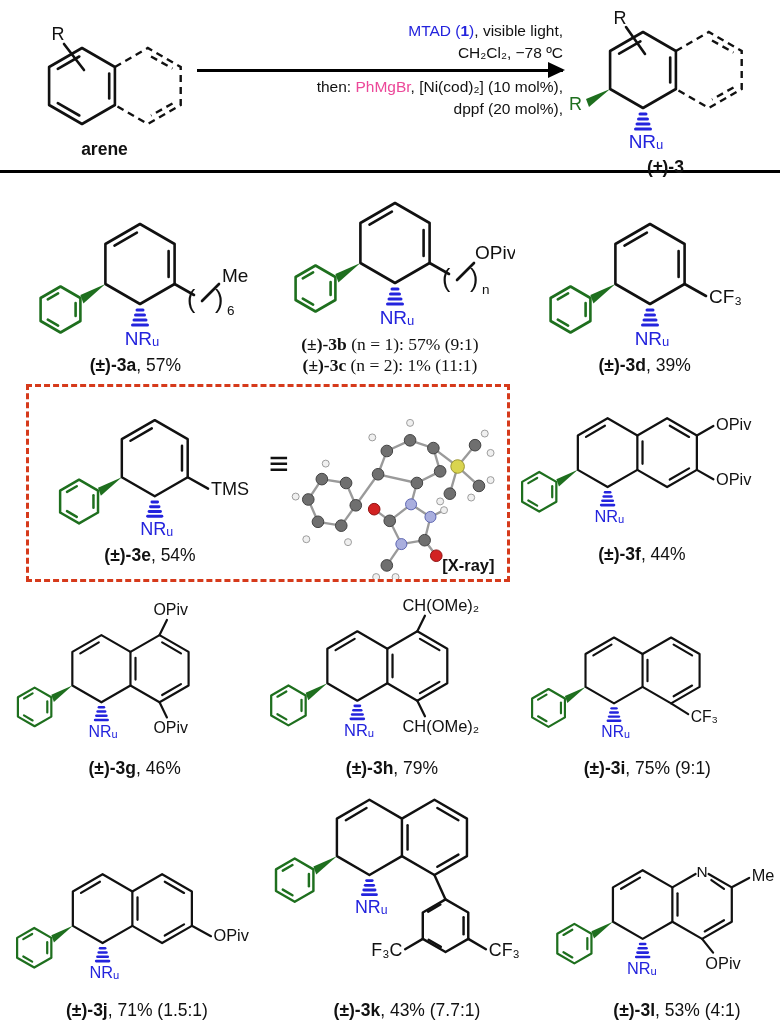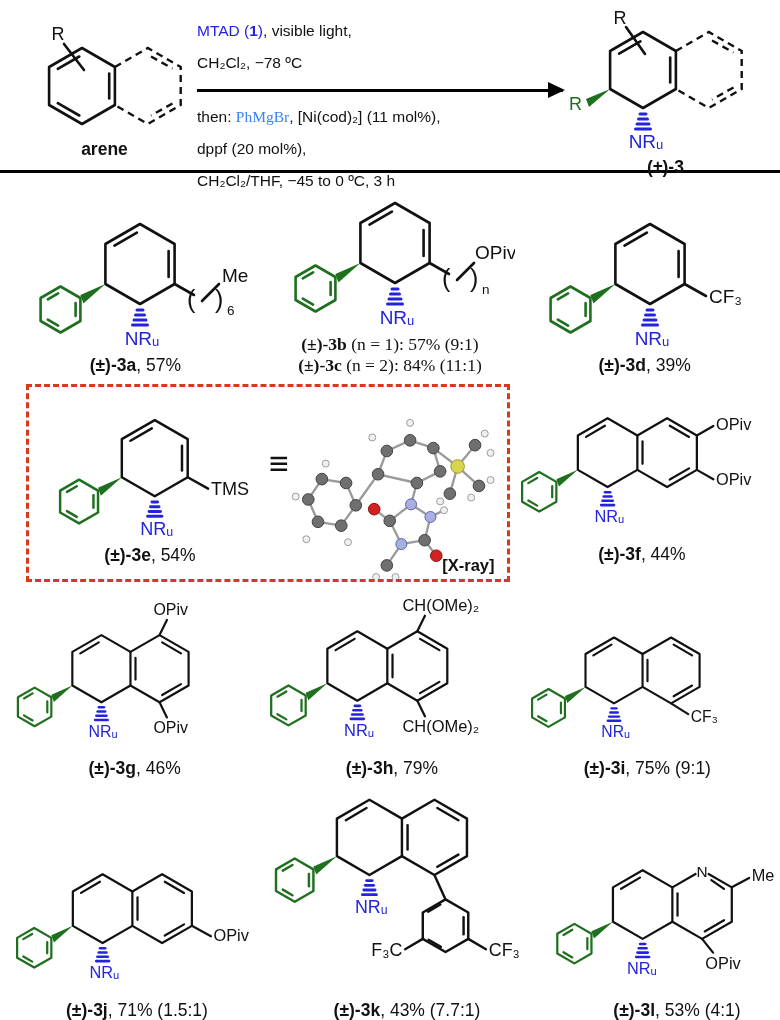--- a/index.html
+++ b/index.html
@@ -11,24 +11,24 @@
   .atext{font-size:19px;}
   .stext{font-size:18px;}
   .sub{font-size:13.5px;}
   .paren{font-size:25px;}
   .tb{fill:#2323dd;}
   .tg{fill:#1e6f1e;}
   
   .scheme{display:flex;align-items:flex-start;justify-content:space-between;
           padding:10px 12px 2px 12px;border-bottom:3px solid #000;height:158px;}
   .rcol{display:flex;flex-direction:column;align-items:center;}
-  .cond{width:408px;margin-top:10px;display:flex;flex-direction:column;align-items:flex-start;gap:10px;}
+  .cond{width:408px;margin-top:10px;display:flex;flex-direction:column;align-items:flex-end;}
   .cline{font-size:15.5px;line-height:1.42;text-align:center;white-space:nowrap;}
   .blue{color:#2323dd;}
-  .green{color:#3b82f6;font-family:Liberation Serif, serif;}
+  .green{color:#ec4899;}
   .b{font-weight:bold;}
   .arrow{position:relative;height:3px;background:#000;width:100%;margin:5px 0 4px 0;}
   .arrow:after{content:"";position:absolute;right:-2px;top:-7px;width:0;height:0;
                border-left:17px solid #000;border-top:8px solid transparent;border-bottom:8px solid transparent;}
   .cap{font-size:17.5px;text-align:center;margin-top:1px;white-space:nowrap;}
   .cap b{font-weight:bold;}
   .capline{display:block;font-family:Liberation Serif, serif;}
   
   .row{display:flex;justify-content:space-around;align-items:flex-end;padding:0 8px;}
   .cell{display:flex;flex-direction:column;align-items:center;}
@@ -78,23 +78,22 @@
         </g>
         <text class="stext" x="46" y="16" text-anchor="middle">R</text>
       </svg>
       <div class="cap"><b>arene</b></div>
     </div>
 
     <div class="cond">
       <div class="cline"><span class="blue">MTAD (</span><span class="blue b">1</span><span class="blue">)</span><span>, visible light,</span></div>
       <div class="cline">CH₂Cl₂, −78 ºC</div>
       <div class="arrow"></div>
-      <div class="cline"><span>then: </span><span class="green">PhMgBr</span><span>, [Ni(cod)₂] (11 mol%),</span></div>
+      <div class="cline"><span>then: </span><span class="green">PhMgBr</span><span>, [Ni(cod)₂] (10 mol%),</span></div>
       <div class="cline">dppf (20 mol%),</div>
-      <div class="cline">CH₂Cl₂/THF, −45 to 0 ºC, 3 h</div>
     </div>
 
     <div class="rcol">
       <svg width="205" height="146" viewBox="0 0 205 146">
         <g>
           <path class="bond" d="M80,22 L112.9,41 L112.9,79 L80,98 L47.1,79 L47.1,41 Z"></path>
           <line class="bond" x1="56.1" y1="43.6" x2="77.4" y2="31.3"></line>
           <line class="bond" x1="107.2" y1="47.5" x2="107.2" y2="72.5"></line>
           <line class="bond" x1="63" y1="17" x2="82" y2="44"></line>
           <polygon points="47.1,79 23,89 26,97" fill="#1e6f1e"></polygon>
@@ -145,21 +144,21 @@
         <use href="#phenyl" x="95.4" y="80"></use>
         <use href="#hashN" x="130" y="100"></use>
         <text class="atext tb" x="132" y="141" text-anchor="middle">NRᵤ</text>
         <text class="paren" x="177" y="104">(</text>
         <text class="paren" x="205" y="104">)</text>
         <text class="sub" x="217" y="111">n</text>
         <text class="atext" x="210" y="76">OPiv</text>
       </svg>
       <div class="cap">
         <span class="capline"><b>(±)-3b</b><span> (n = 1): 57% (9:1)</span></span>
-        <span class="capline"><b>(±)-3c</b><span> (n = 2): 84% (11:1)</span></span>
+        <span class="capline"><b>(±)-3c</b><span> (n = 2): 1% (11:1)</span></span>
       </div>
     </div>
 
     <div class="cell">
       <svg width="250" height="150" viewBox="0 0 250 150">
         <g>
           <path class="bond" d="M130,20 L164.6,40 L164.6,80 L130,100 L95.4,80 L95.4,40 Z"></path>
           <line class="bond" x1="104.5" y1="41.7" x2="126.9" y2="28.7"></line>
           <line class="bond" x1="158.6" y1="47" x2="158.6" y2="73"></line>
           <line class="bond" x1="164.6" y1="80" x2="186" y2="92"></line>

